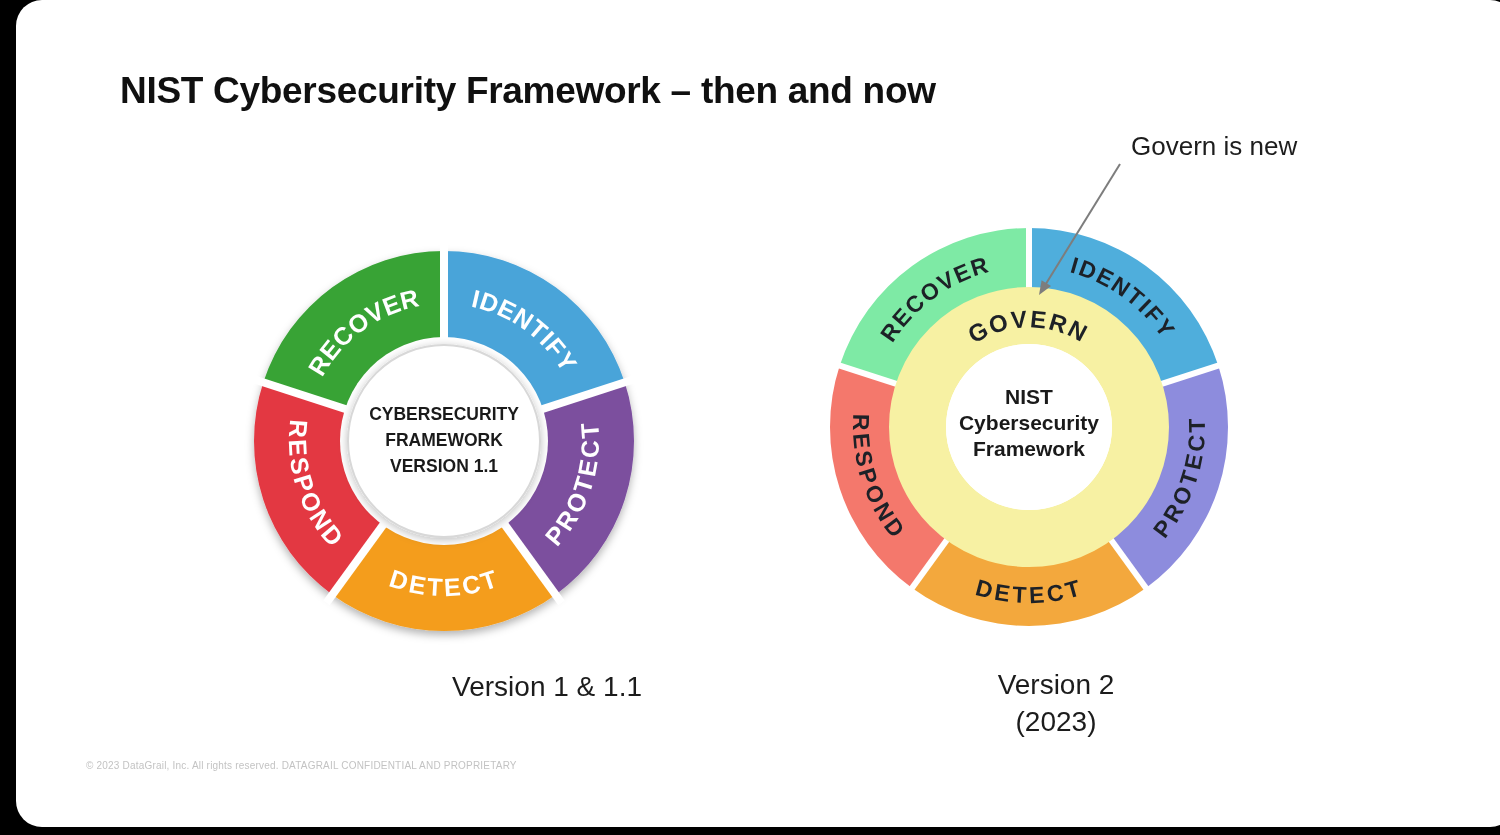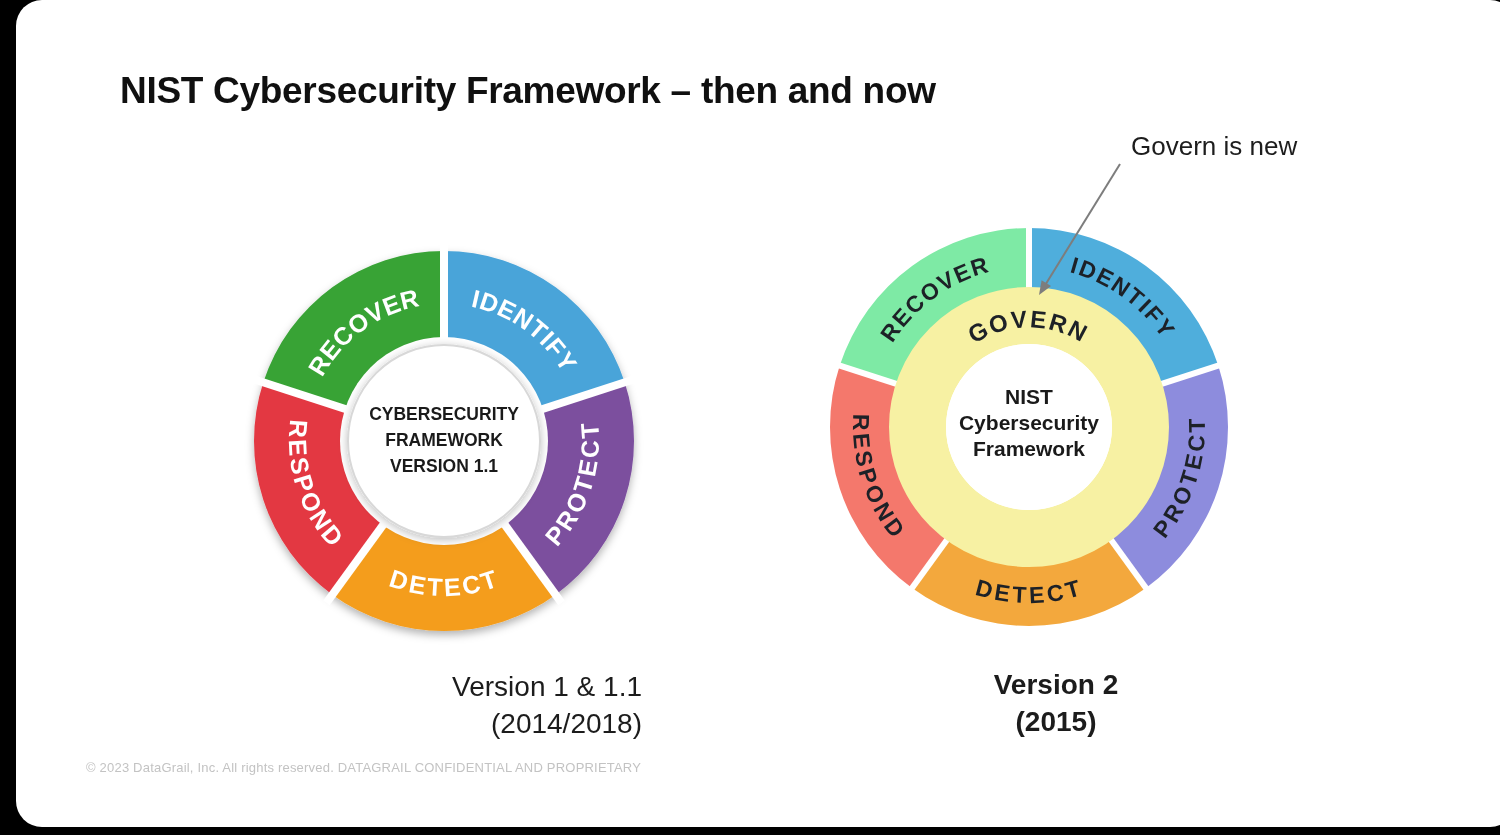--- a/index.html
+++ b/index.html
@@ -15,24 +15,24 @@
   }
   .annotation{
     position:absolute;left:1115px;top:131px;
     font-size:26px;color:#1d1d1d;font-weight:400;
   }
   .caption{
     position:absolute;width:404px;text-align:center;
     font-size:28px;line-height:37px;color:#1c1c1c;
   }
   #cap1{left:222px;top:668px;text-align:right;}
-  #cap2{left:838px;top:666px;font-weight:bold;}
+  #cap2{left:838px;top:666px;}
   .footer{
     position:absolute;left:70px;top:760px;
-    font-size:13px;color:#c3c3c3;letter-spacing:0.2px;
+    font-size:10px;color:#c3c3c3;letter-spacing:0.2px;
   }
   svg#diagram{position:absolute;left:0;top:0;}
   text{font-family:"Liberation Sans",sans-serif;}
 </style>
 </head>
 <body>
 
 <div class="page">
   <h1 class="title">NIST Cybersecurity Framework – then and now</h1>
 
@@ -102,22 +102,21 @@
         <text x="1013" text-anchor="middle" font-size="21" font-weight="bold" fill="#1a1a1a"><tspan x="1013" y="404">NIST</tspan><tspan x="1013" y="430">Cybersecurity</tspan><tspan x="1013" y="456">Framework</tspan></text>
       </g>
       <line x1="1104" y1="164" x2="1027.2072600361823" y2="288.19566586740893" stroke="#7d7d7d" stroke-width="2"></line>
       <polygon points="1023,295 1025.593625245825,280.22593122784997 1035.058125785213,286.07802698121196" fill="#7d7d7d"></polygon>
     </svg>
 
   <div class="annotation">Govern is new</div>
 
   <div class="caption" id="cap1">
     <div>Version 1 &amp; 1.1</div>
-    <div>(2014/2018)</div>
   </div>
 
   <div class="caption" id="cap2">
     <div>Version 2</div>
-    <div>(2015)</div>
+    <div>(2023)</div>
   </div>
 
   <div class="footer">© 2023 DataGrail, Inc. All rights reserved. DATAGRAIL CONFIDENTIAL AND PROPRIETARY</div>
 </div>
 
 </body></html>

